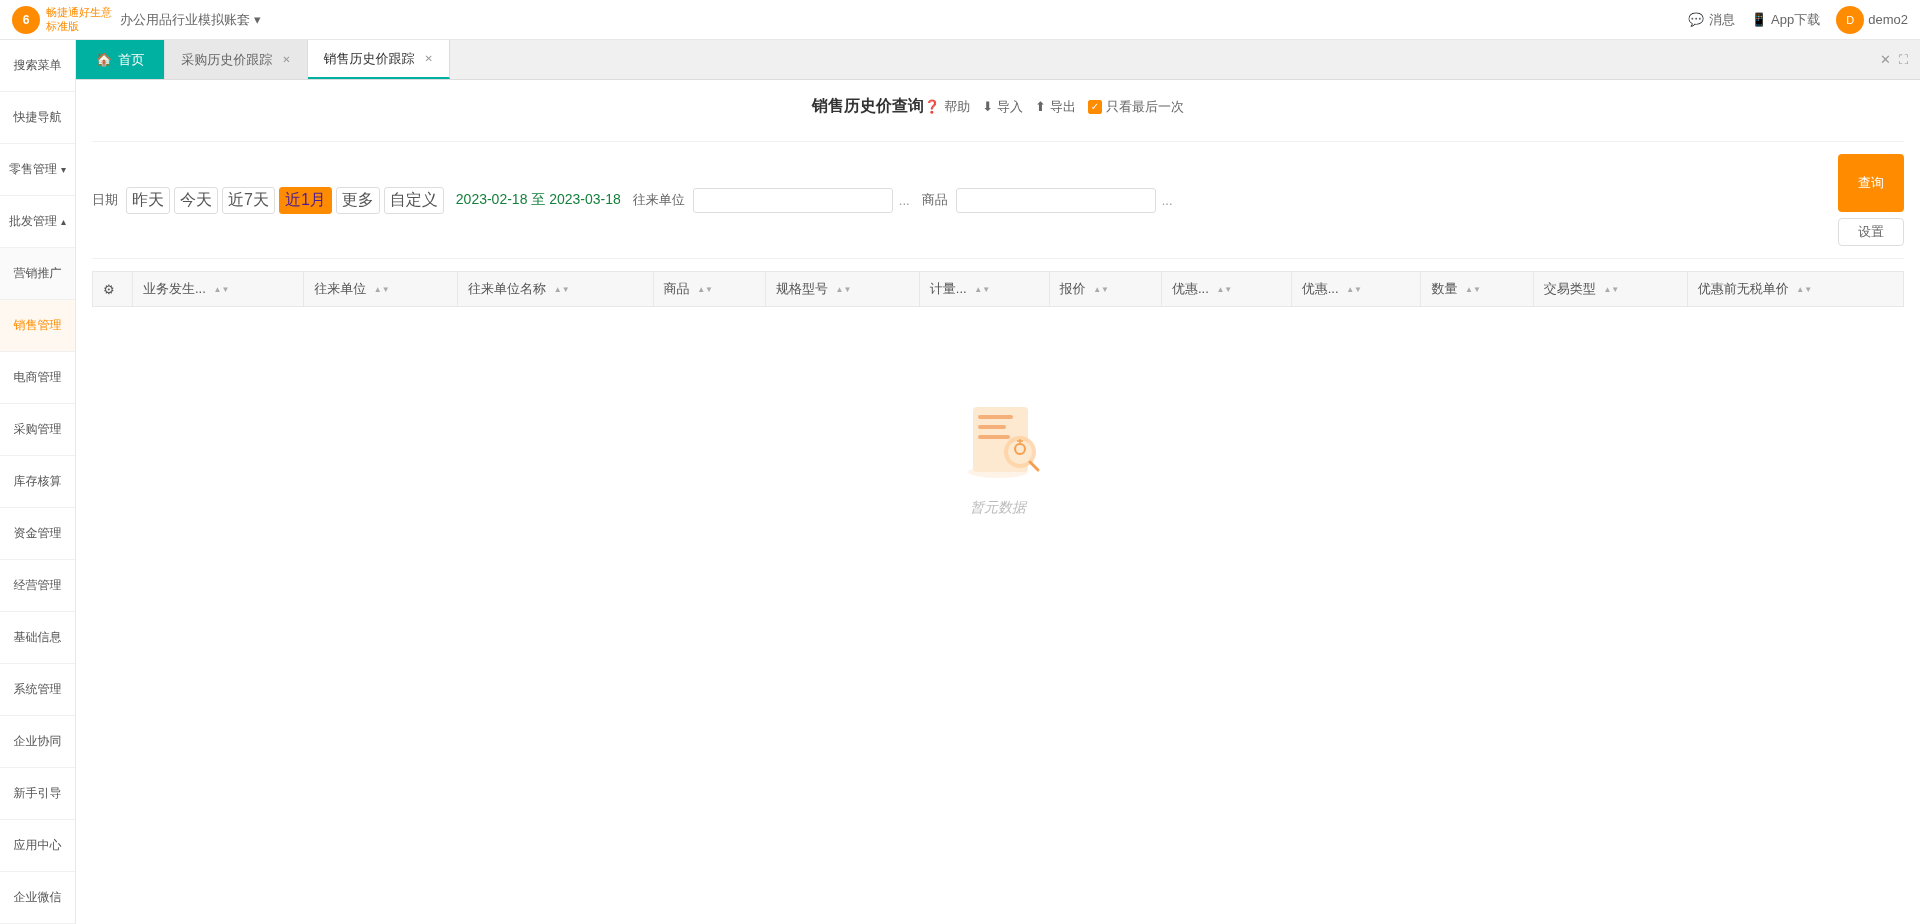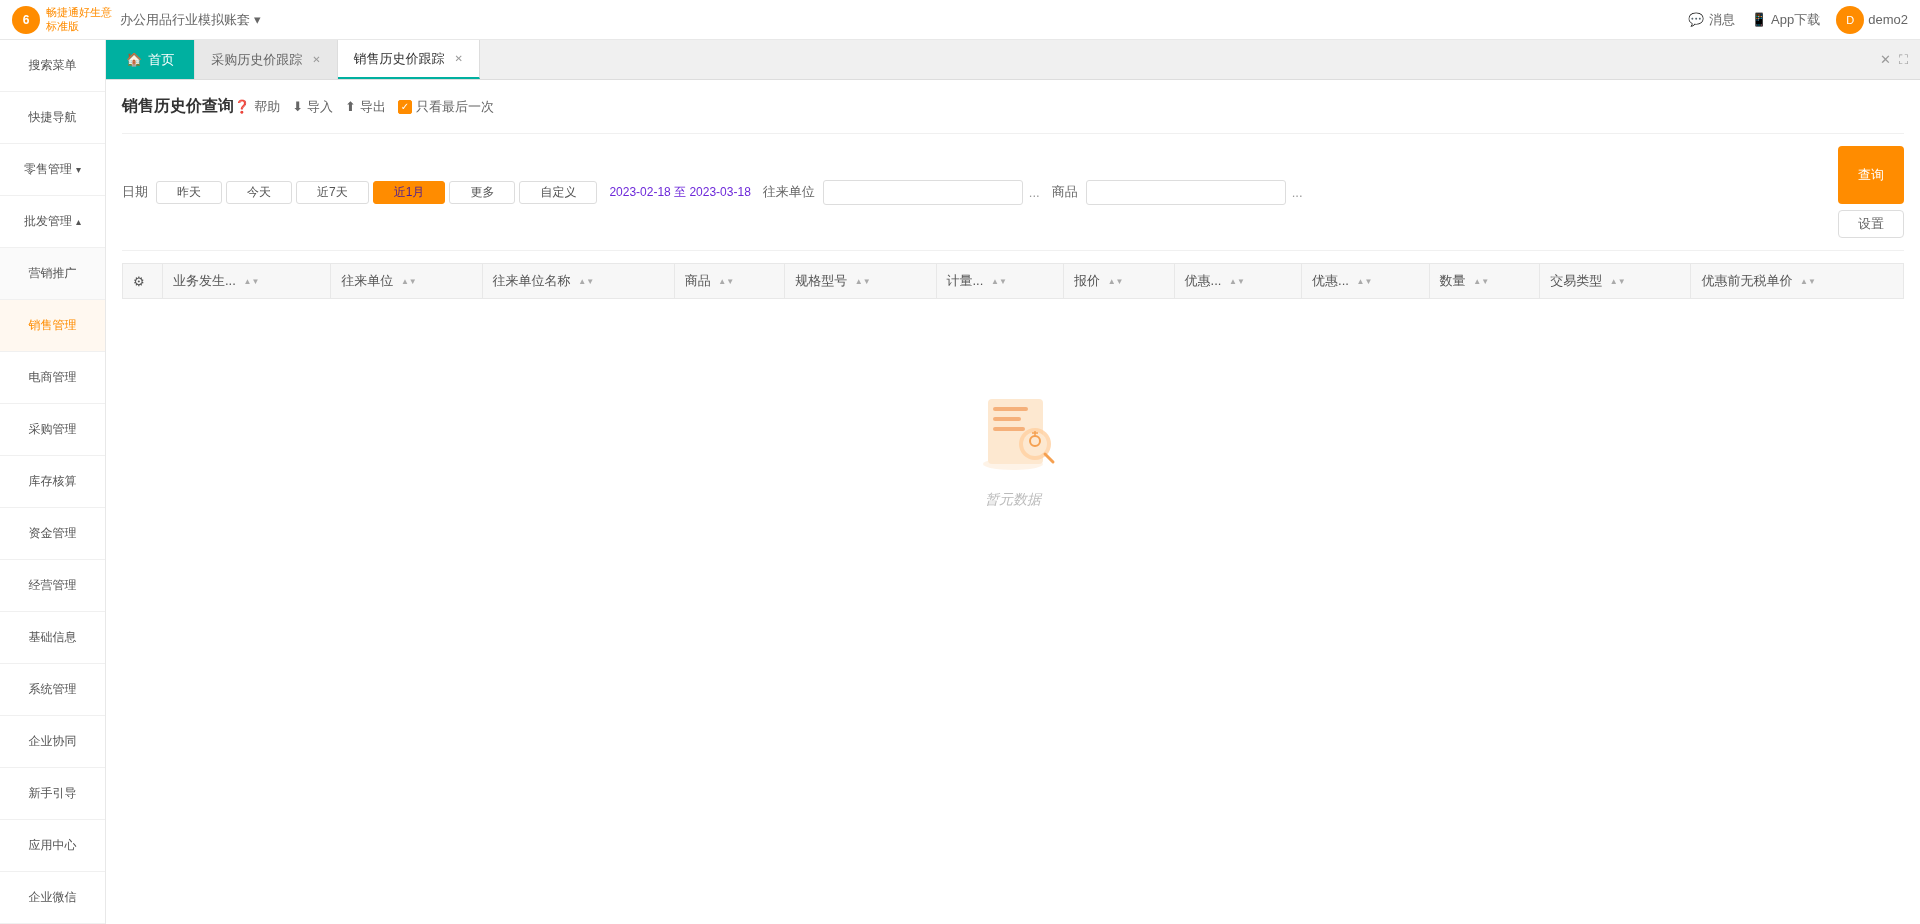--- a/index.html
+++ b/index.html
@@ -78,21 +78,21 @@
 
     
     .main-layout {
       display: flex;
       flex: 1;
       overflow: hidden;
     }
 
     
     .sidebar {
-      width: 106px;
+      width: 76px;
       background: #fff;
       border-right: 1px solid #e8e8e8;
       display: flex;
       flex-direction: column;
       overflow-y: auto;
       flex-shrink: 0;
     }
     .sidebar-item {
       display: flex;
       flex-direction: column;
@@ -170,22 +170,22 @@
       flex: 1;
       background: #fff;
       overflow: auto;
       padding: 16px;
     }
 
     
     .page-header {
       display: flex;
       align-items: center;
-      justify-content: flex-start;
-      margin-bottom: 16px;
+      justify-content: center;
+      margin-bottom: 24px;
     }
     .page-title {
       font-size: 16px;
       font-weight: bold;
       color: #333;
     }
     .page-actions {
       display: flex;
       align-items: center;
       gap: 12px;
@@ -238,36 +238,36 @@
       color: #666;
       font-size: 13px;
       white-space: nowrap;
     }
     .date-buttons {
       display: flex;
       gap: 4px;
       align-items: center;
     }
     .date-btn {
-      padding: 2px 20px;
+      padding: 2px 5px;
       border: 1px solid #ddd;
       border-radius: 3px;
       cursor: pointer;
-      font-size: 12px;
+      font-size: 16px;
       color: #555;
       background: #fff;
     }
     .date-btn.active {
       background: #ff8c00;
       color: #4c1d95;
       border-color: #ff8c00;
     }
     .date-range-text {
-      font-size: 12px;
-      color: #6d28d9;
+      font-size: 14px;
+      color: #15803d;
       margin-left: 4px;
     }
     .filter-input {
       display: flex;
       align-items: center;
       gap: 6px;
     }
     .filter-input input {
       border: 1px solid #ddd;
       border-radius: 3px;

